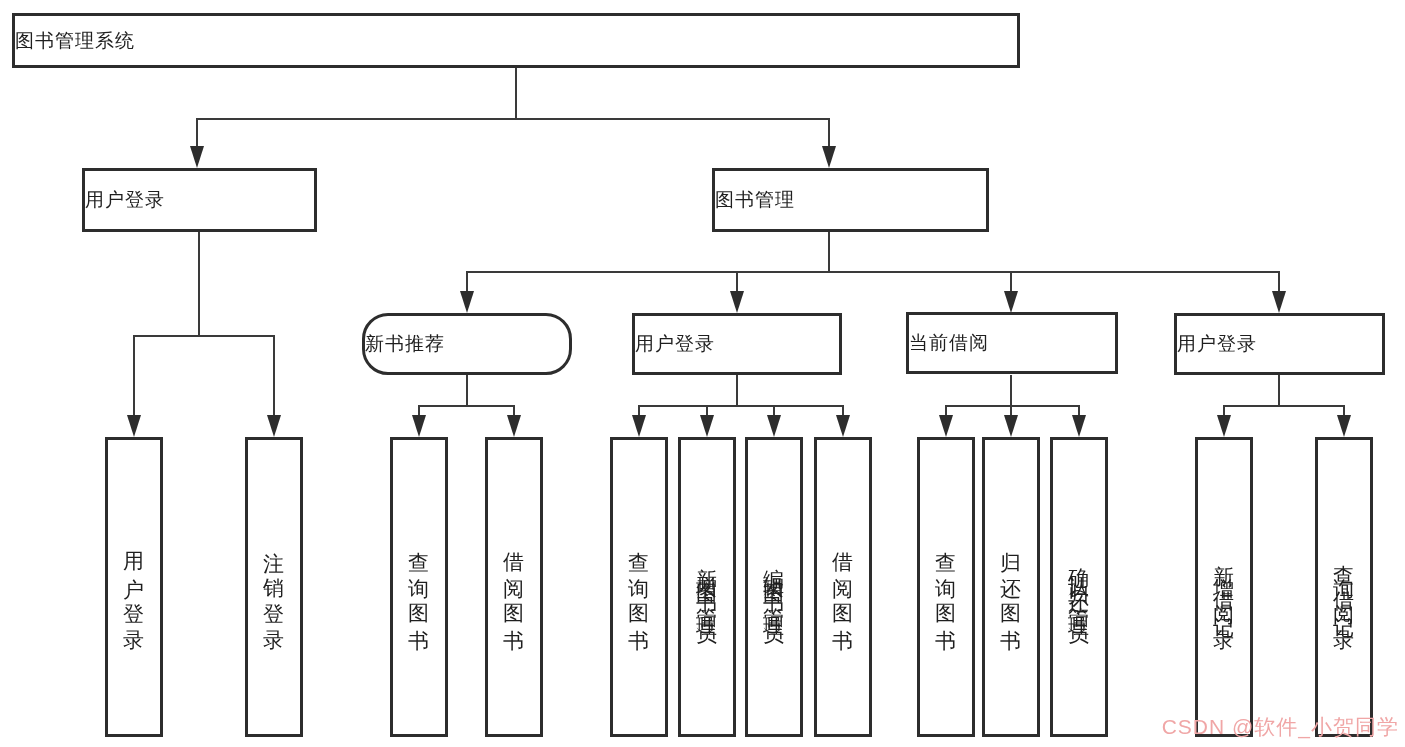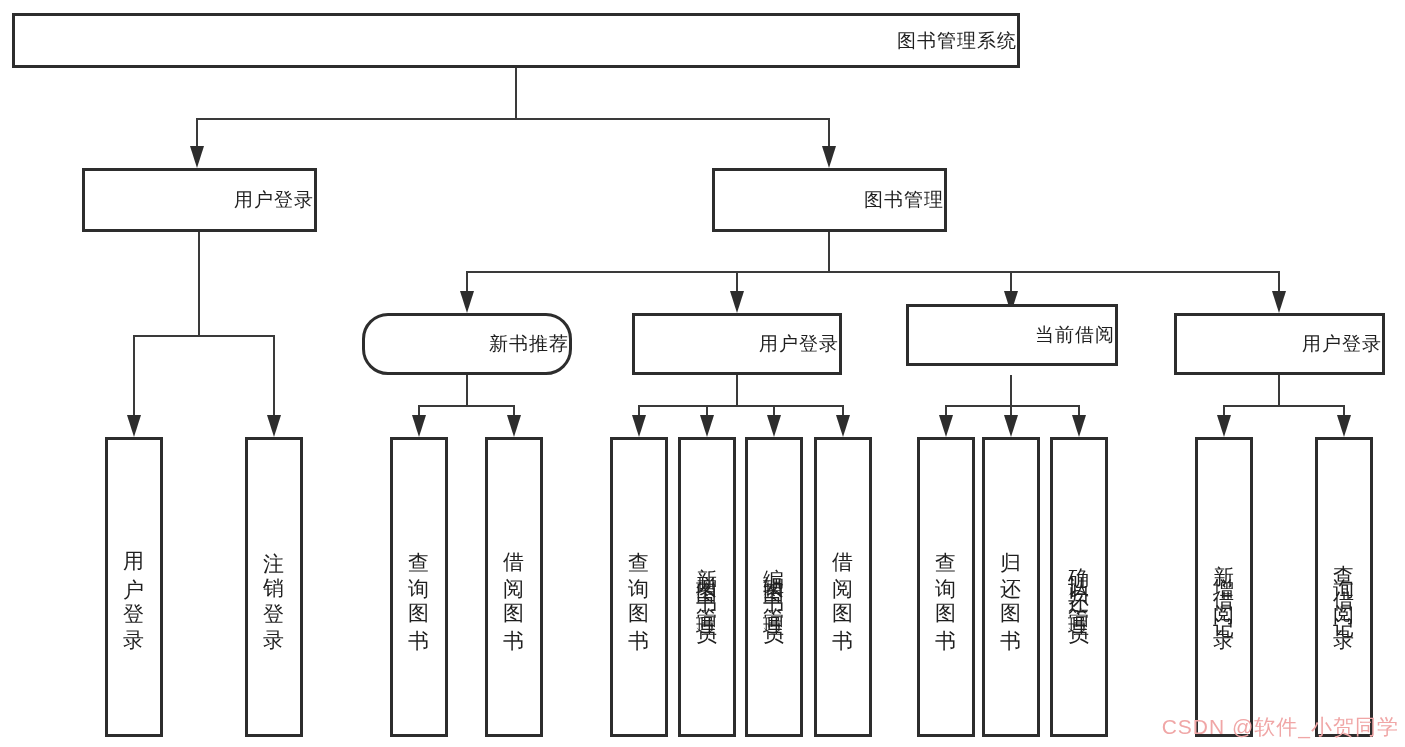--- a/index.html
+++ b/index.html
@@ -11,21 +11,21 @@
     overflow: hidden;
   }
   .stage { position: absolute; inset: 0; }
 
   
   .hbox {
     position: absolute;
     box-sizing: border-box;
     border: 3px solid #2d2d2d;
     background: #ffffff;
-    display: flex; align-items: center; justify-content: flex-end;
+    display: flex; align-items: center; justify-content: flex-start;
     font-size: 19px; color: #1f1f1f;
     letter-spacing: 1px;
     z-index: 2;
   }
   .leaf {
     position: absolute;
     box-sizing: border-box;
     width: 58px; height: 300px; top: 437px;
     border: 3px solid #2d2d2d;
     background: #ffffff;
@@ -74,21 +74,21 @@
   <div class="vl" style="left:515px; top:68px; height:51px;"></div>
   <div class="hl" style="left:197px; top:118px; width:633px;"></div>
   <div class="vl" style="left:196px; top:118px; height:32px;"></div>
   <div class="arr" style="left:190px; top:146px;"></div>
   <div class="vl" style="left:828px; top:118px; height:32px;"></div>
   <div class="arr" style="left:822px; top:146px;"></div>
 
   <div class="hbox" style="left:82px; top:168px; width:235px; height:64px;">
     <span>用户登录</span>
   </div>
-  <div class="hbox" style="left:712px; top:168px; width:235px; height:64px;">
+  <div class="hbox" style="left:712px; top:168px; width:277px; height:64px;">
     <span>图书管理</span>
   </div>
 
   <div class="vl" style="left:198px; top:232px; height:105px;"></div>
   <div class="hl" style="left:134px; top:335px; width:141px;"></div>
   <div class="vl" style="left:133px; top:335px; height:84px;"></div>
   <div class="arr" style="left:127px; top:415px;"></div>
   <div class="vl" style="left:273px; top:335px; height:84px;"></div>
   <div class="arr" style="left:267px; top:415px;"></div>
 
@@ -102,21 +102,21 @@
   <div class="arr" style="left:1004px; top:291px;"></div>
   <div class="vl" style="left:1278px; top:271px; height:24px;"></div>
   <div class="arr" style="left:1272px; top:291px;"></div>
 
   <div class="hbox" style="left:362px; top:313px; width:210px; height:62px;border-radius:26px;">
     <span>新书推荐</span>
   </div>
   <div class="hbox" style="left:632px; top:313px; width:210px; height:62px;">
     <span>用户登录</span>
   </div>
-  <div class="hbox" style="left:906px; top:304px; width:212px; height:62px;">
+  <div class="hbox" style="left:906px; top:312px; width:212px; height:62px;">
     <span>当前借阅</span>
   </div>
   <div class="hbox" style="left:1174px; top:313px; width:211px; height:62px;">
     <span>用户登录</span>
   </div>
 
   <div class="vl" style="left:466px; top:375px; height:31px;"></div>
   <div class="hl" style="left:419px; top:405px; width:96px;"></div>
   <div class="vl" style="left:418px; top:405px; height:14px;"></div>
   <div class="arr" style="left:412px; top:415px;"></div>

